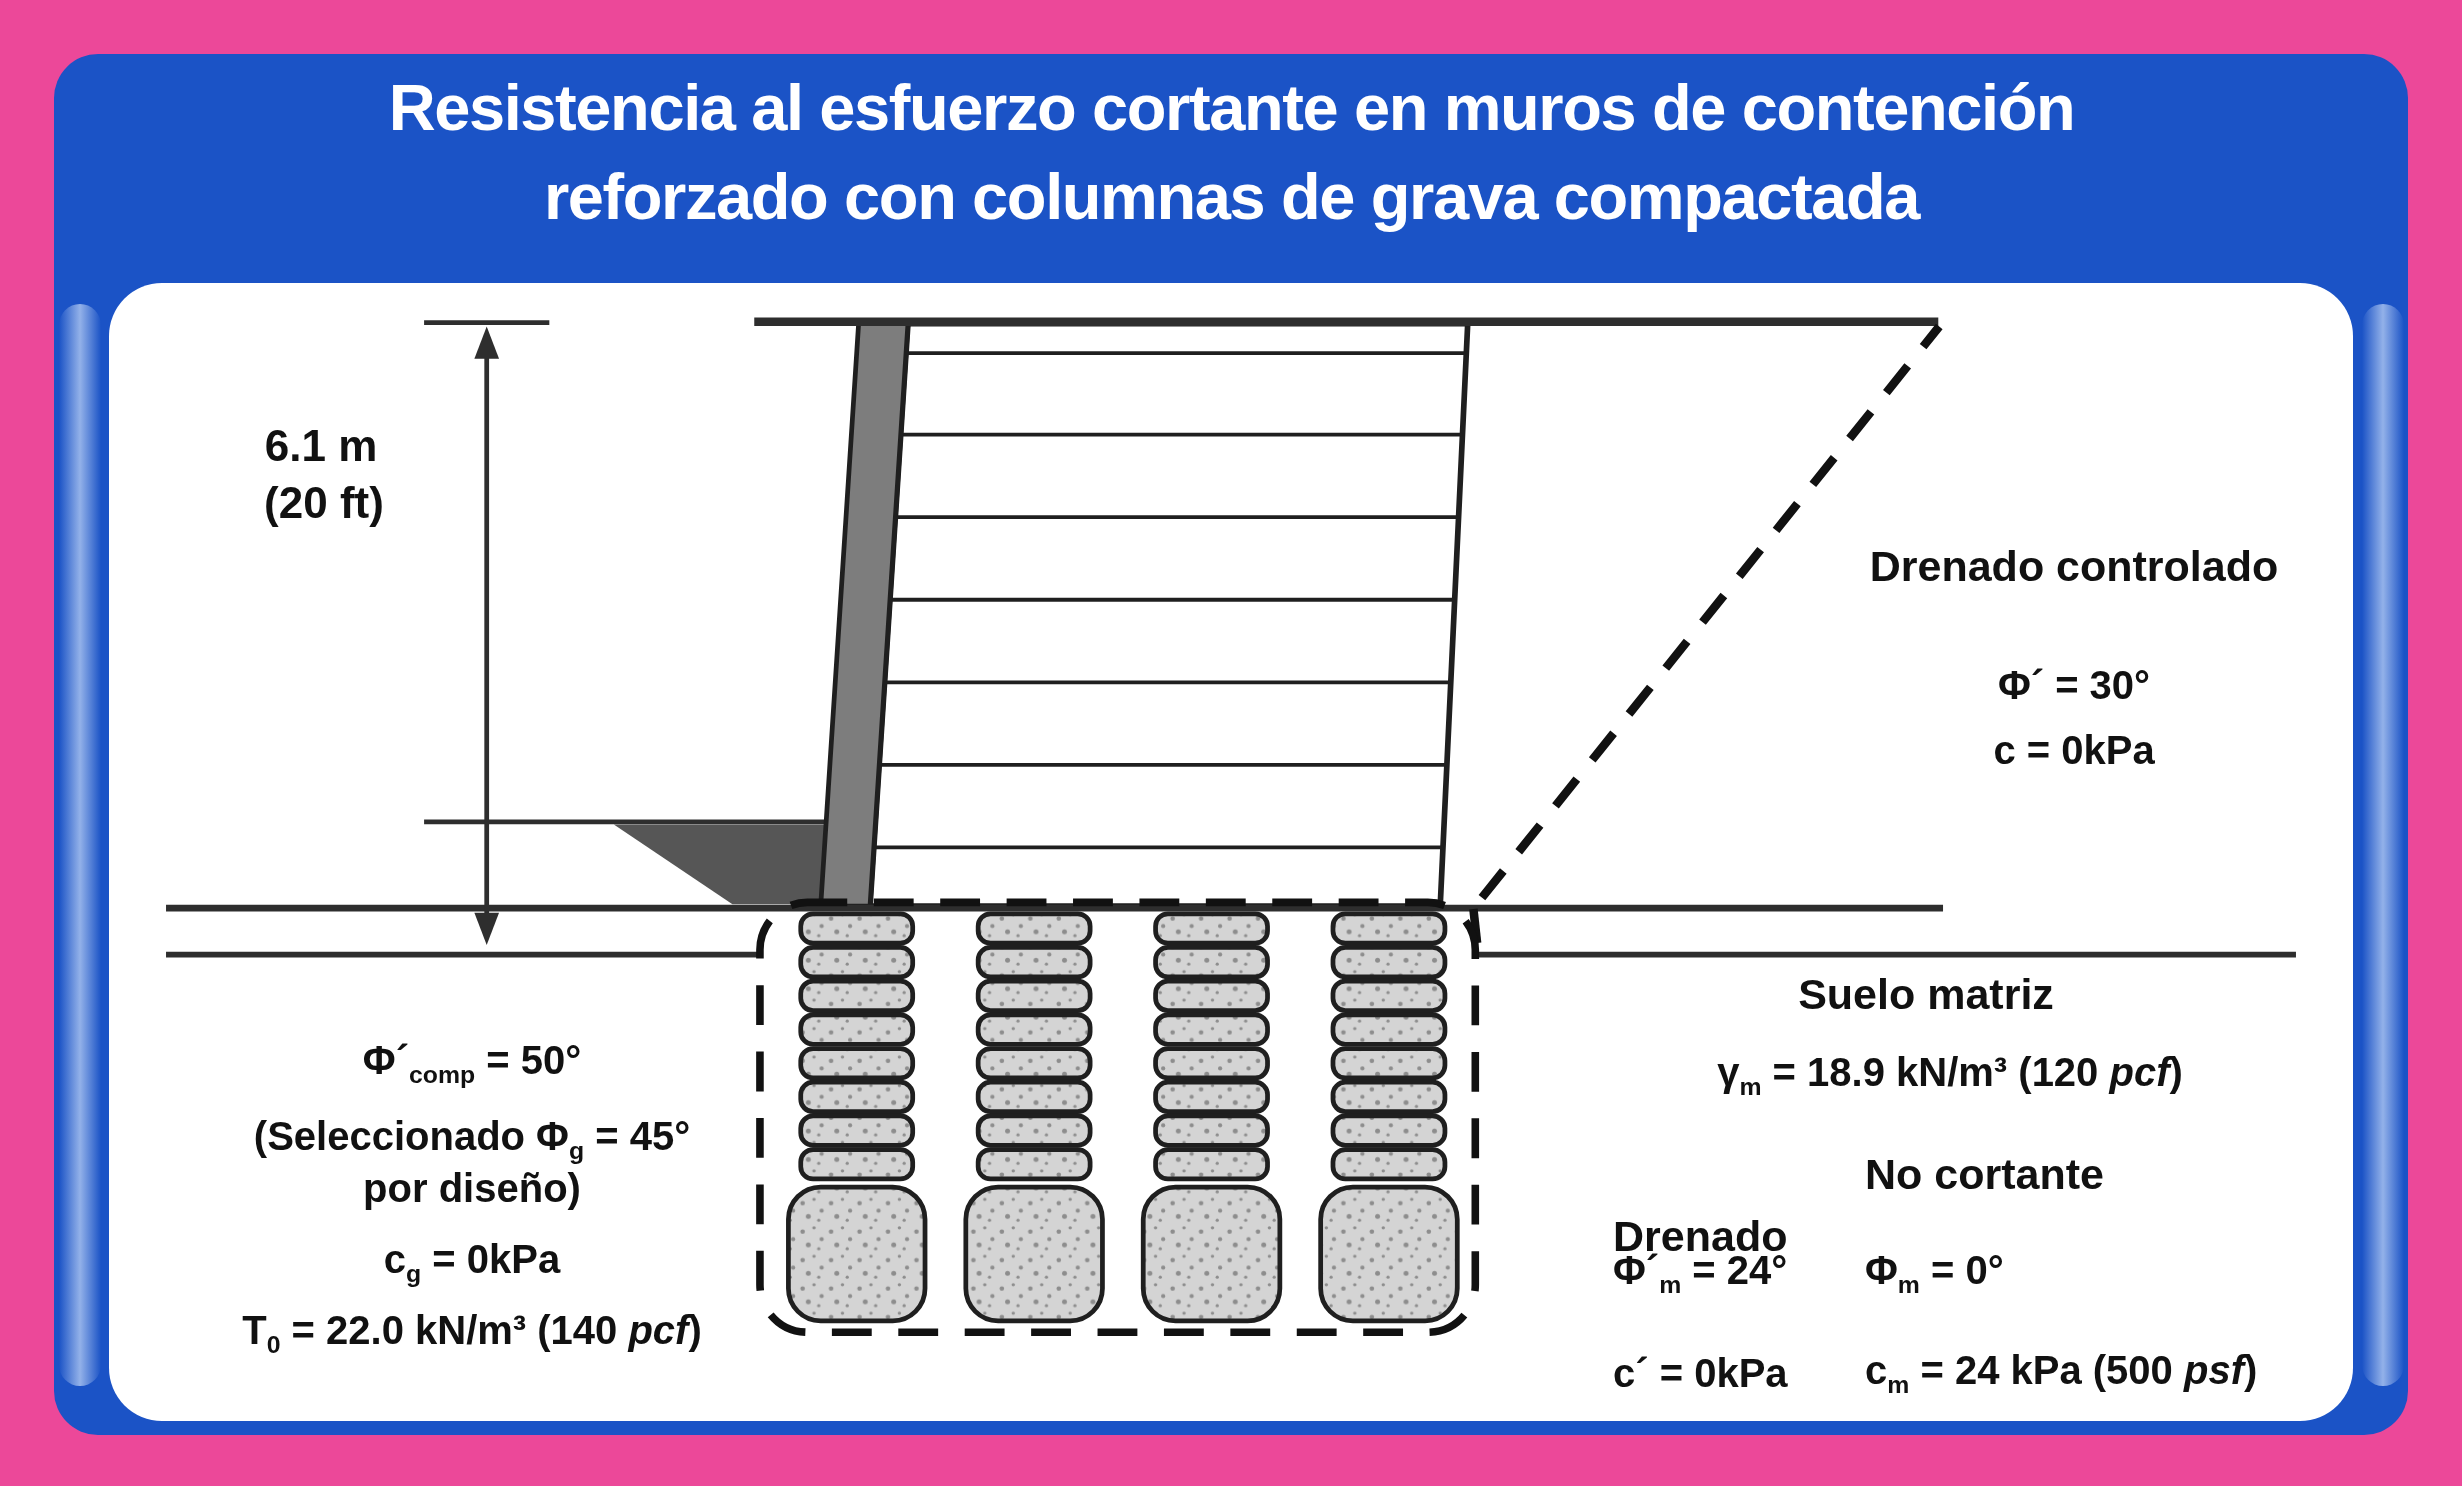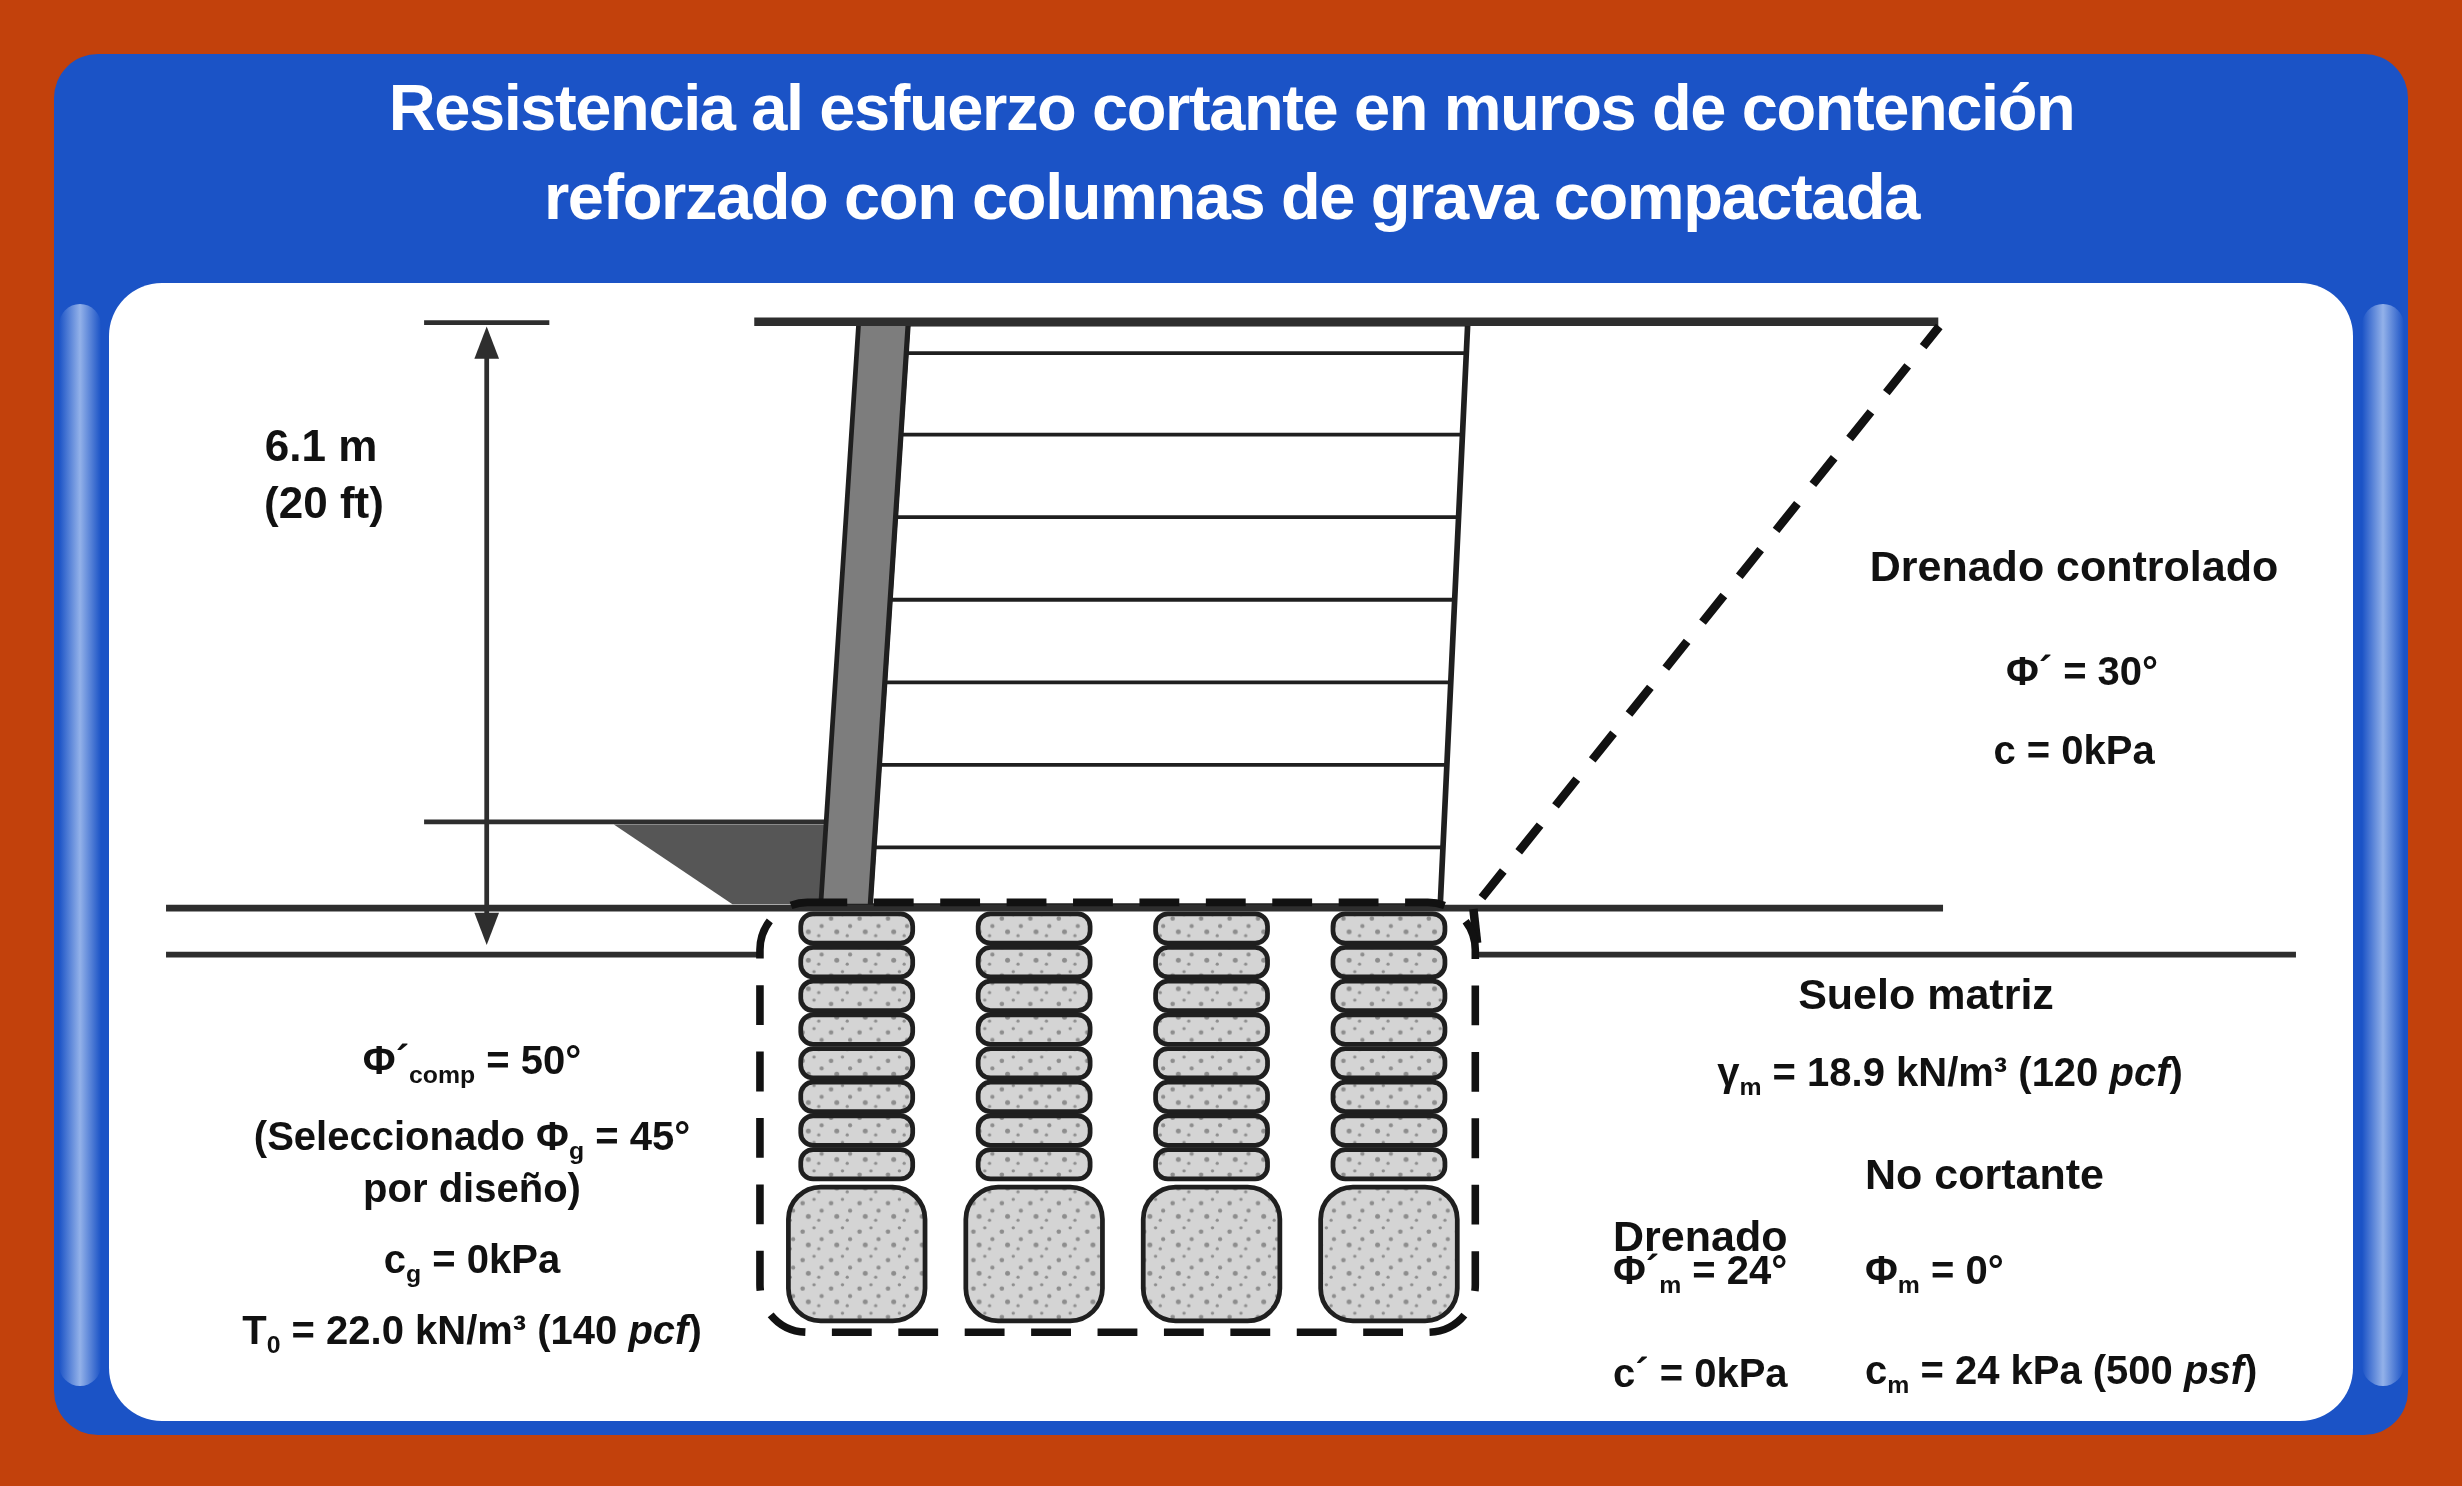--- a/index.html
+++ b/index.html
@@ -7,21 +7,21 @@
     --bevel_blue:#a8c2ef;
     --line_dark:#2e2e2e;
     --wall_stroke:#1f1f1f;
     --facing_gray:#7d7d7d;
     --wedge_gray:#565656;
     --gravel_gray:#d4d4d4;
     --speckle_gray:#8d8d8d;
     --text_dark:#111111;
   }
   html,body{margin:0;padding:0;background:#ffffff;}
-  .page{position:relative;width:2462px;height:1487px;background:#c2410c;overflow:hidden;
+  .page{position:relative;width:2462px;height:1487px;background:#ec4899;overflow:hidden;
         font-family:"Liberation Sans", sans-serif;}
   .frame{position:absolute;left:54px;top:54px;width:2354px;height:1381px;
          background:var(--banner_blue);border-radius:44px;}
   .panel{position:absolute;left:109px;top:283px;width:2244px;height:1138px;
          background:#ffffff;border-radius:53px;}
   .bevel{position:absolute;pointer-events:none;}
   .bevel-l{left:59px;top:304px;width:42px;height:1082px;
            background:linear-gradient(90deg,rgba(255,255,255,0) 0%,var(--bevel_blue) 50%,rgba(255,255,255,0) 100%);
            opacity:.85;border-radius:21px;}
   .bevel-r{left:2362px;top:304px;width:42px;height:1082px;
@@ -156,21 +156,21 @@
   <div class="lbl fs-dim" style="left:321px;top:446px;">6.1 m</div>
   <div class="lbl fs-dim" style="left:324px;top:503px;">(20 ft)</div>
 
   <div class="lbl fs-form" style="left:472px;top:1063px;">Φ´<sub>comp</sub> = 50°</div>
   <div class="lbl fs-form" style="left:472px;top:1139px;">(Seleccionado Φ<sub>g</sub> = 45°</div>
   <div class="lbl fs-form" style="left:472px;top:1188px;text-align:right;">por diseño)</div>
   <div class="lbl fs-form" style="left:472px;top:1262px;">c<sub>g</sub> = 0kPa</div>
   <div class="lbl fs-form" style="left:472px;top:1333px;">T<sub>0</sub> = 22.0 kN/m³ (140 <i>pcf</i>)</div>
 
   <div class="lbl fs-head" style="left:2074px;top:566px;">Drenado controlado</div>
-  <div class="lbl fs-form" style="left:2074px;top:671px;margin-left:8px;">Φ´ = 30°</div>
+  <div class="lbl fs-form" style="left:2074px;top:685px;">Φ´ = 30°</div>
   <div class="lbl fs-form" style="left:2074px;top:750px;">c = 0kPa</div>
 
   <div class="lbl fs-head" style="left:1926px;top:994px;">Suelo matriz</div>
   <div class="lbl fs-form" style="left:1950px;top:1075px;">γ<sub>m</sub> = 18.9 kN/m³ (120 <i>pcf</i>)</div>
 
   <div class="lbl-left fs-head" style="left:1613px;top:1236px;">Drenado</div>
   <div class="lbl-left fs-head" style="left:1865px;top:1174px;">No cortante</div>
   <div class="lbl-left fs-form" style="left:1613px;top:1273px;">Φ´<sub>m</sub> = 24°</div>
   <div class="lbl-left fs-form" style="left:1865px;top:1273px;">Φ<sub>m</sub> = 0°</div>
   <div class="lbl-left fs-form" style="left:1613px;top:1373px;">c´ = 0kPa</div>

